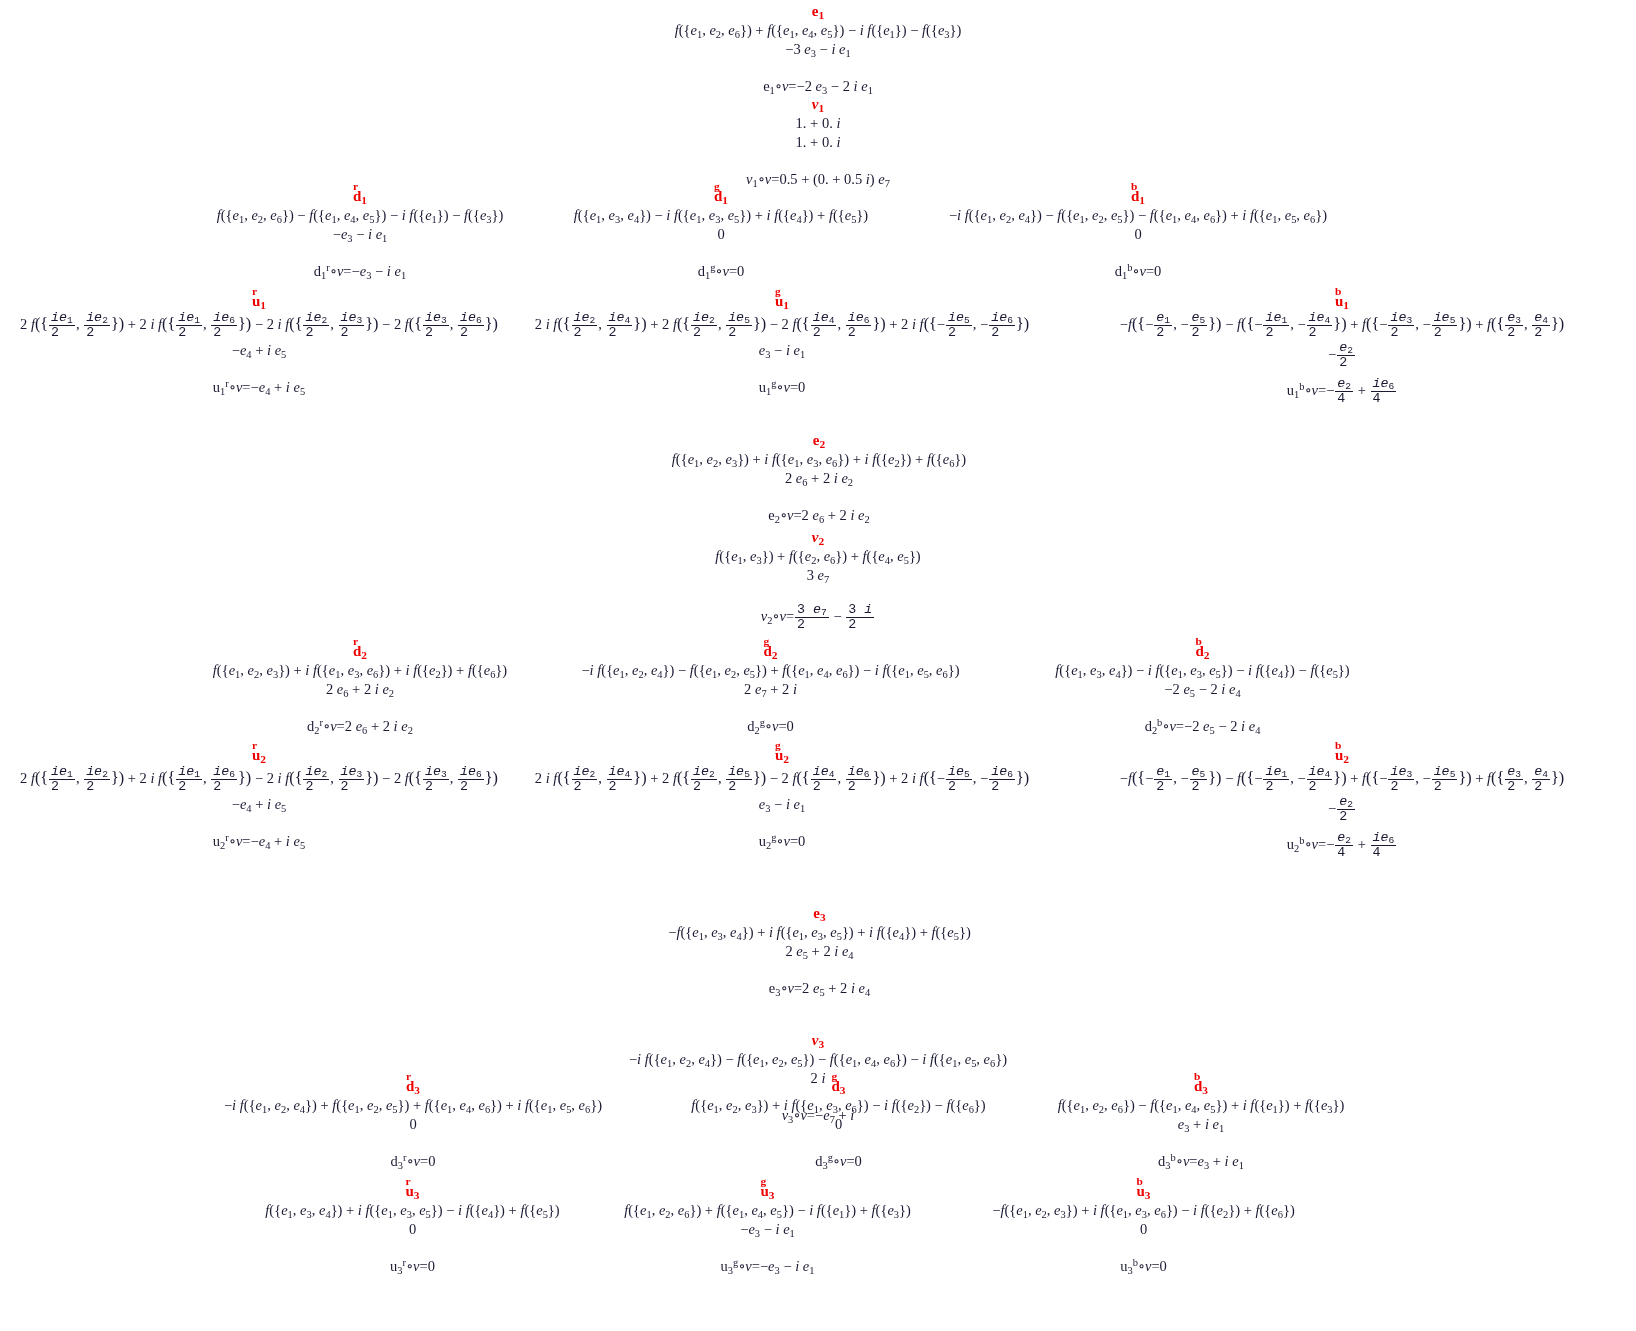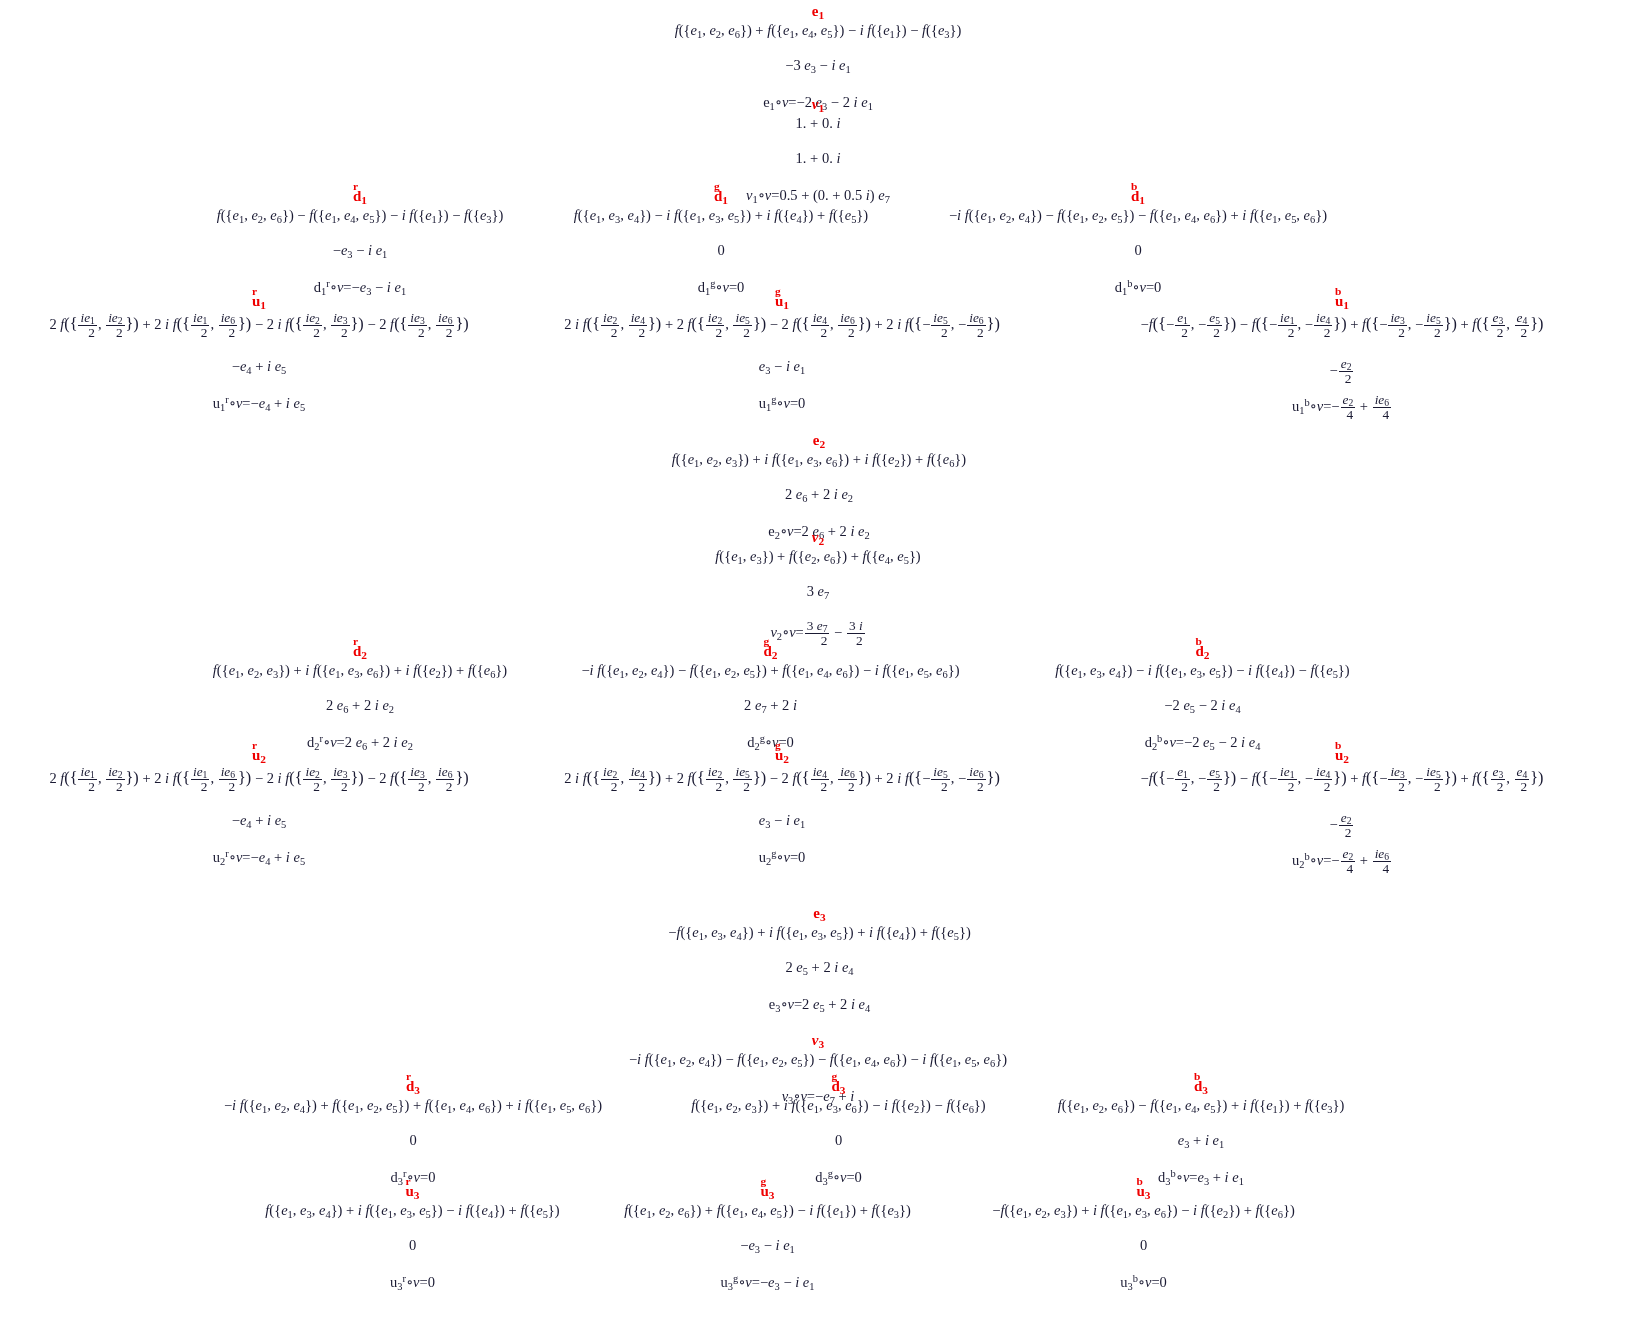--- a/index.html
+++ b/index.html
@@ -52,36 +52,37 @@
     font-size: 76%;
   }
 
   .expr {
     font-size: 14.5px;
     font-family: "Liberation Serif", "DejaVu Serif", serif;
     display: block;
     margin-top: 1px;
     white-space: nowrap;
   }
-  .row2 { display: block; margin-top: 18px; }
+  .row2 { display: block; margin-top: 2px; }
   .row3 { display: block; margin-top: 20px; }
 
   i, .it { font-style: italic; }
   sub { font-size: 72%; vertical-align: -0.25em; line-height: 0; }
   sup { font-size: 72%; vertical-align: 0.5em; line-height: 0; }
 
   
   .frac {
     display: inline-block;
     vertical-align: middle;
-    text-align: right;
+    text-align: left;
     line-height: 1.02;
     margin: 0 1px;
     position: relative;
     top: -0.05em;
+    font-family: Liberation Mono, monospace;
   }
   .frac > .num { display: block; padding: 0 2px; border-bottom: 1px solid #1a1a33; font-size: 92%; }
   .frac > .den { display: block; padding: 0 2px; font-size: 92%; }
   .paren { font-size: 112%; }
 
   
 </style>
 </head>
 <body>
 
@@ -202,20 +203,21 @@
 <div class="block" style="left:407px; top:905px; width:825px;">
   <span class="lbl"><span class="base">e</span><sub>3</sub></span>
   <span class="expr">−<i>f</i>({<i>e</i><sub>1</sub>, <i>e</i><sub>3</sub>, <i>e</i><sub>4</sub>}) + <i>i</i> <i>f</i>({<i>e</i><sub>1</sub>, <i>e</i><sub>3</sub>, <i>e</i><sub>5</sub>}) + <i>i</i> <i>f</i>({<i>e</i><sub>4</sub>}) + <i>f</i>({<i>e</i><sub>5</sub>})</span>
   <span class="expr row2">2 <i>e</i><sub>5</sub> + 2 <i>i</i> <i>e</i><sub>4</sub></span>
   <span class="expr row3">e<sub>3</sub>∘<i>v</i>=2 <i>e</i><sub>5</sub> + 2 <i>i</i> <i>e</i><sub>4</sub></span>
 </div>
 
 <div class="block" style="left:378px; top:1032px; width:880px;">
   <span class="lbl"><span class="base ital">ν</span><sub>3</sub></span>
   <span class="expr">−<i>i</i> <i>f</i>({<i>e</i><sub>1</sub>, <i>e</i><sub>2</sub>, <i>e</i><sub>4</sub>}) − <i>f</i>({<i>e</i><sub>1</sub>, <i>e</i><sub>2</sub>, <i>e</i><sub>5</sub>}) − <i>f</i>({<i>e</i><sub>1</sub>, <i>e</i><sub>4</sub>, <i>e</i><sub>6</sub>}) − <i>i</i> <i>f</i>({<i>e</i><sub>1</sub>, <i>e</i><sub>5</sub>, <i>e</i><sub>6</sub>})</span>
+  <span class="expr row2">2 <i>i</i></span>
   <span class="expr row3"><i>ν</i><sub>3</sub>∘<i>v</i>=−<i>e</i><sub>7</sub> + <i>i</i></span>
 </div>
 
 <div class="block" style="left:168px; top:1078px; width:490px;">
   <span class="lbl"><span class="stack"><span class="base">d</span><span class="sp">r</span></span><span class="sb"><sub>3</sub></span></span>
   <span class="expr">−<i>i</i> <i>f</i>({<i>e</i><sub>1</sub>, <i>e</i><sub>2</sub>, <i>e</i><sub>4</sub>}) + <i>f</i>({<i>e</i><sub>1</sub>, <i>e</i><sub>2</sub>, <i>e</i><sub>5</sub>}) + <i>f</i>({<i>e</i><sub>1</sub>, <i>e</i><sub>4</sub>, <i>e</i><sub>6</sub>}) + <i>i</i> <i>f</i>({<i>e</i><sub>1</sub>, <i>e</i><sub>5</sub>, <i>e</i><sub>6</sub>})</span>
   <span class="expr row2">0</span>
   <span class="expr row3">d<sub>3</sub><sup>r</sup>∘<i>v</i>=0</span>
 </div>
 

